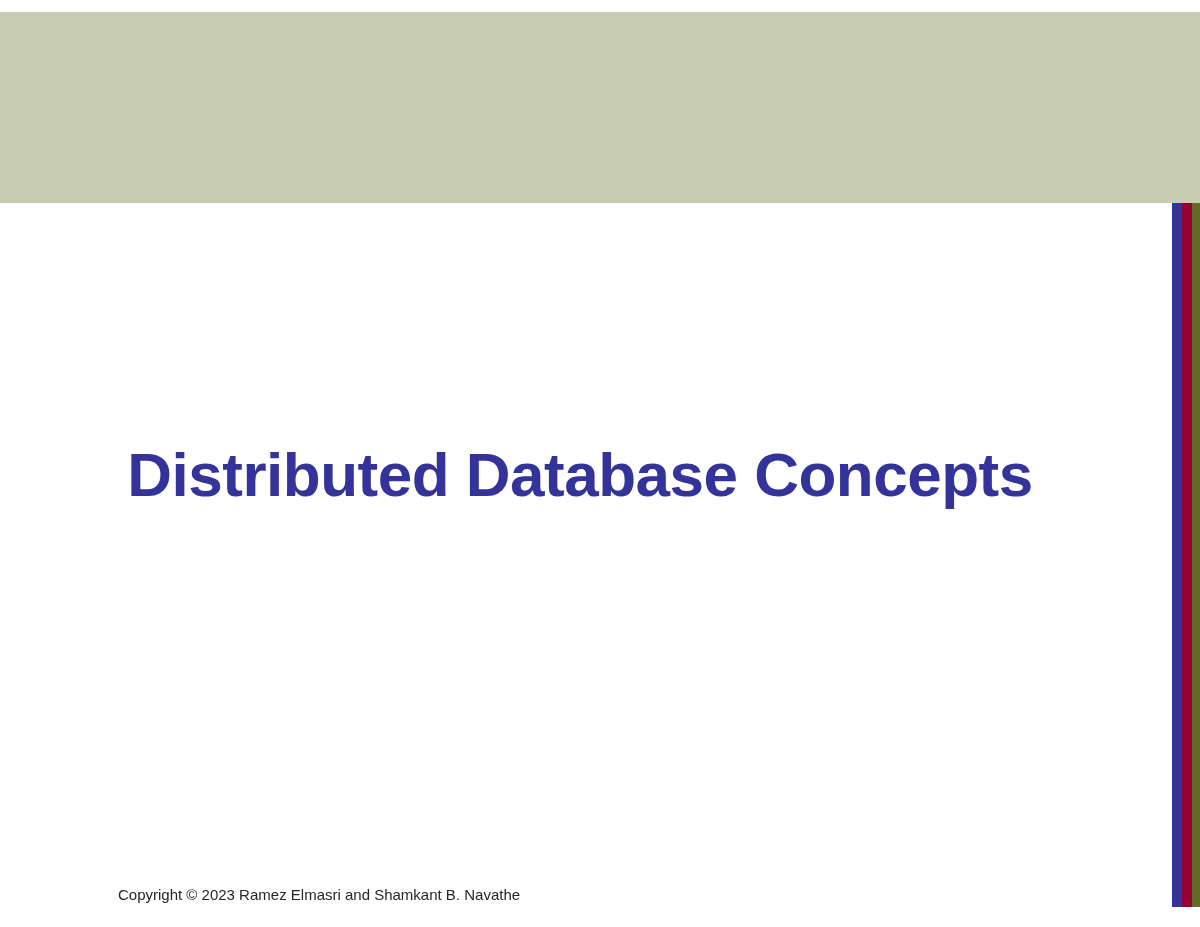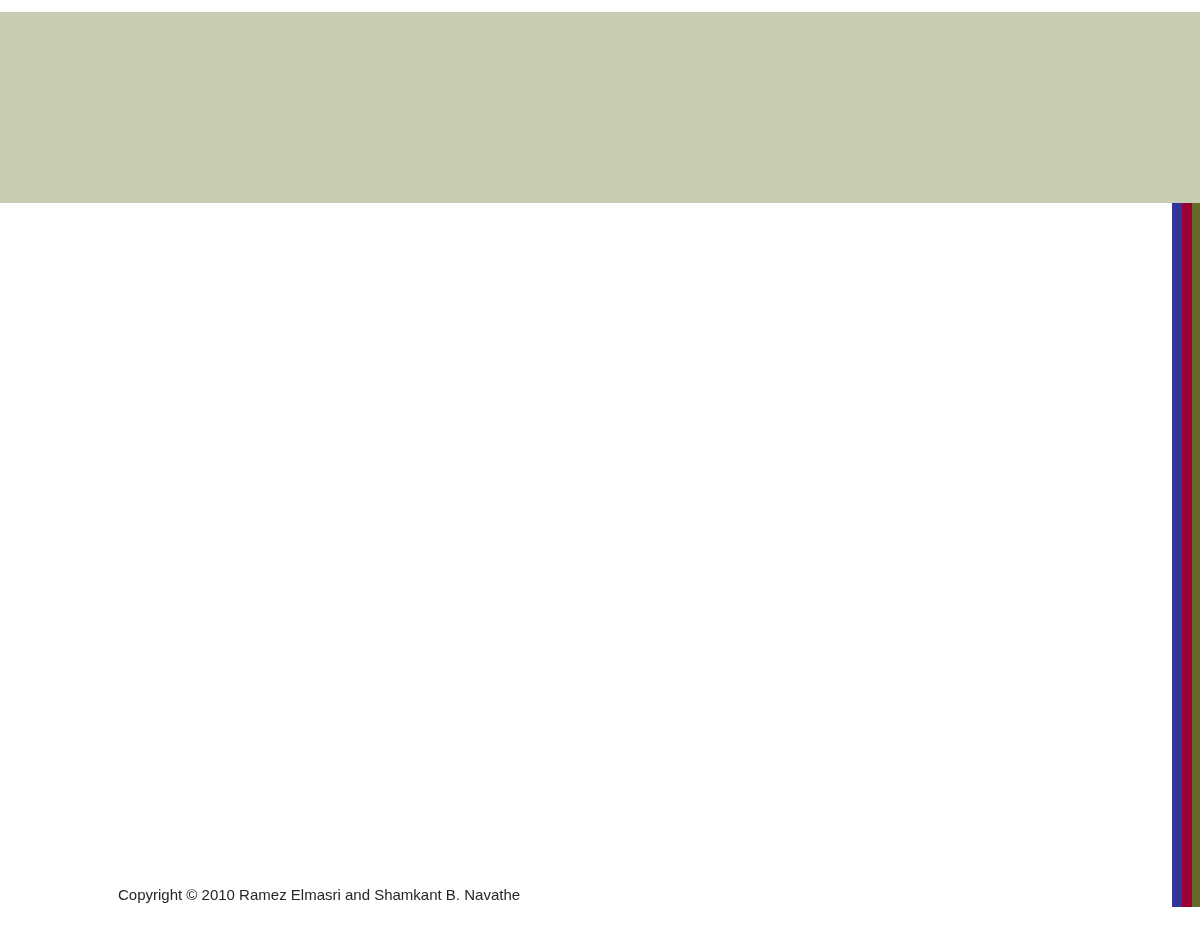--- a/index.html
+++ b/index.html
@@ -104,18 +104,21 @@
 <div class="slide">
 
   <div class="top-banner"></div>
 
   <div class="edge-stripes">
     <div class="stripe stripe-blue"></div>
     <div class="stripe stripe-maroon"></div>
     <div class="stripe stripe-olive"></div>
   </div>
 
+  <div class="title-area">
+    <h1 class="slide-title">Distributed Database Concepts</h1>
+  </div>
 
   <div class="footer">
-    <p class="copyright-text">Copyright © 2010 Ramez Elmasri and Shamkant B. Navathe</p>
+    <p class="copyright-text">Copyright © 2023 Ramez Elmasri and Shamkant B. Navathe</p>
   </div>
 
 </div>
 
 </body></html>

